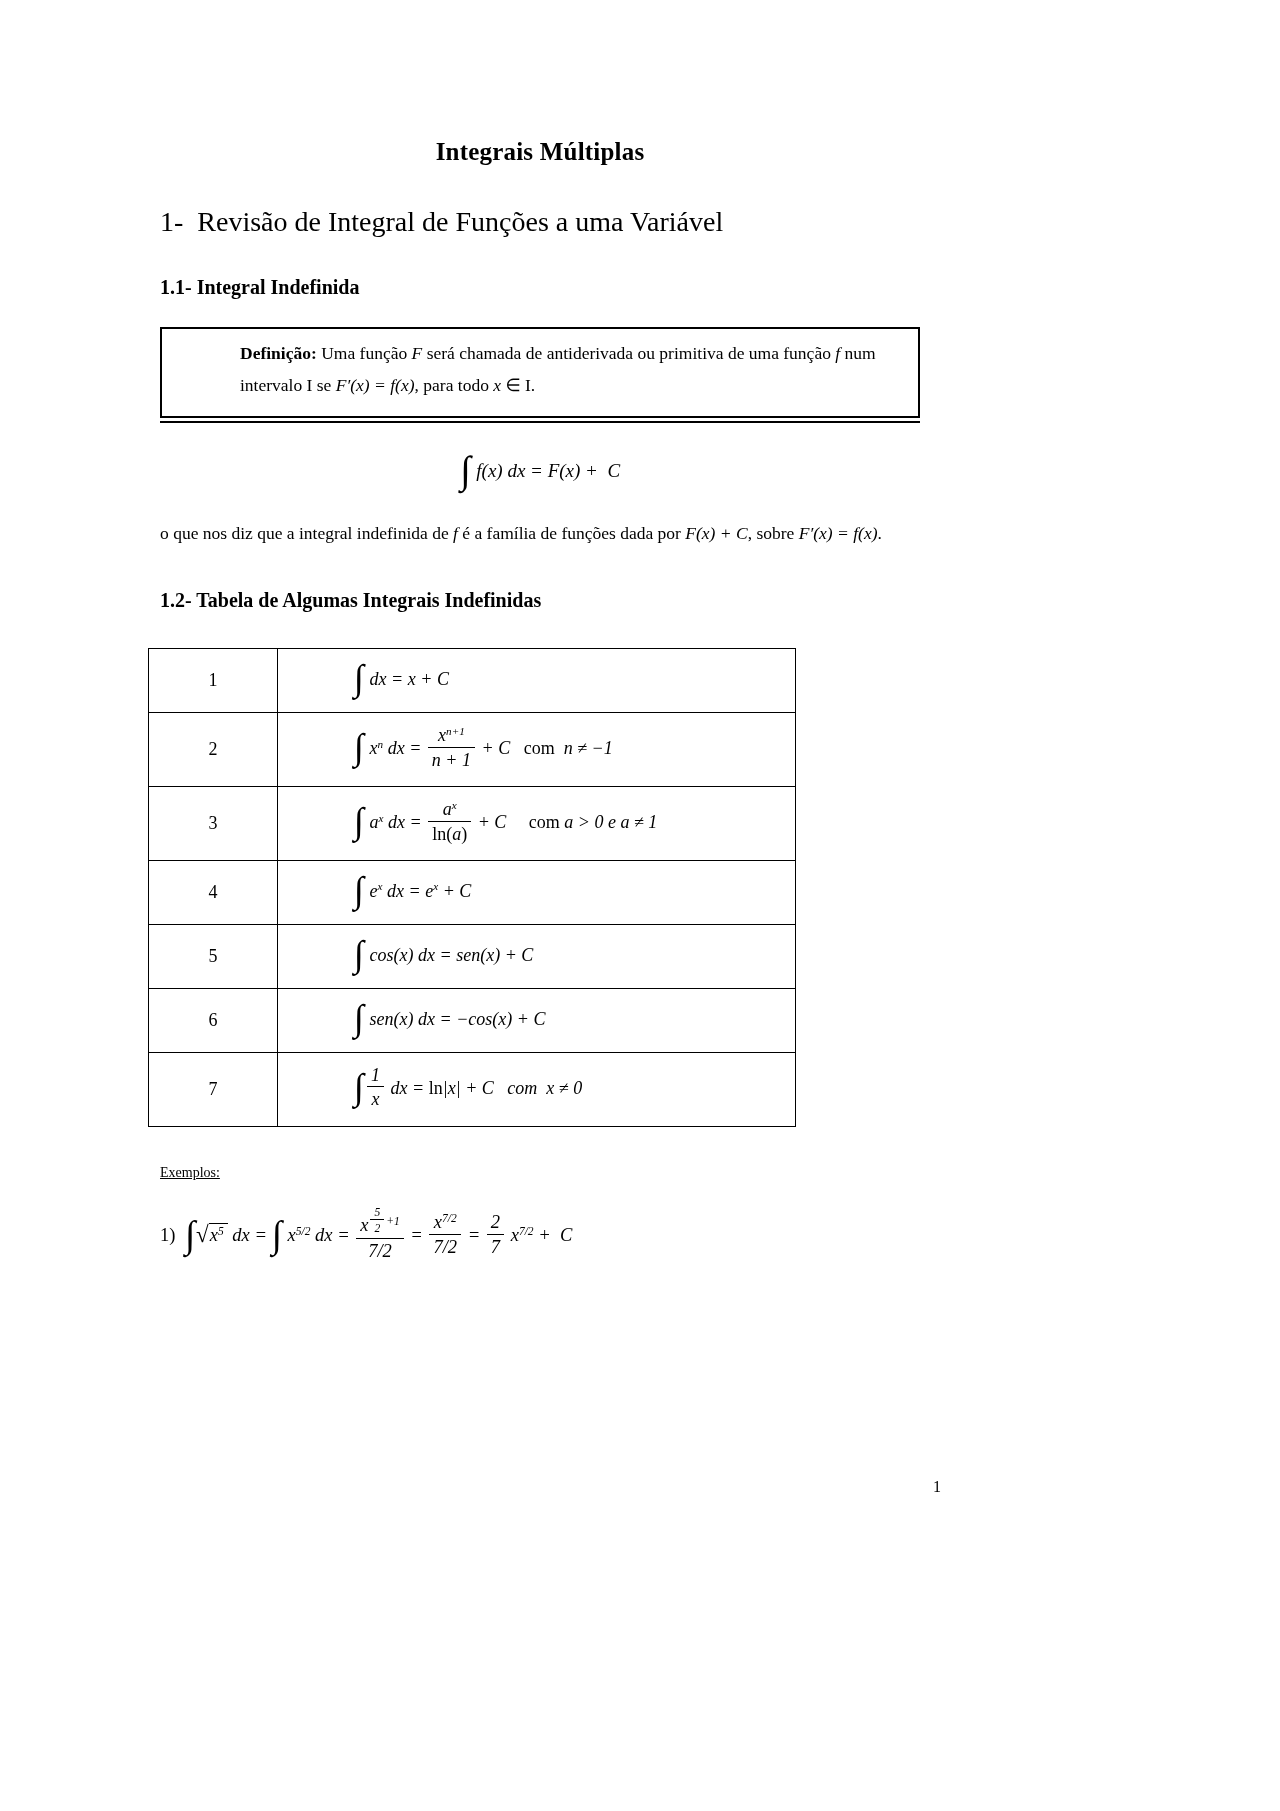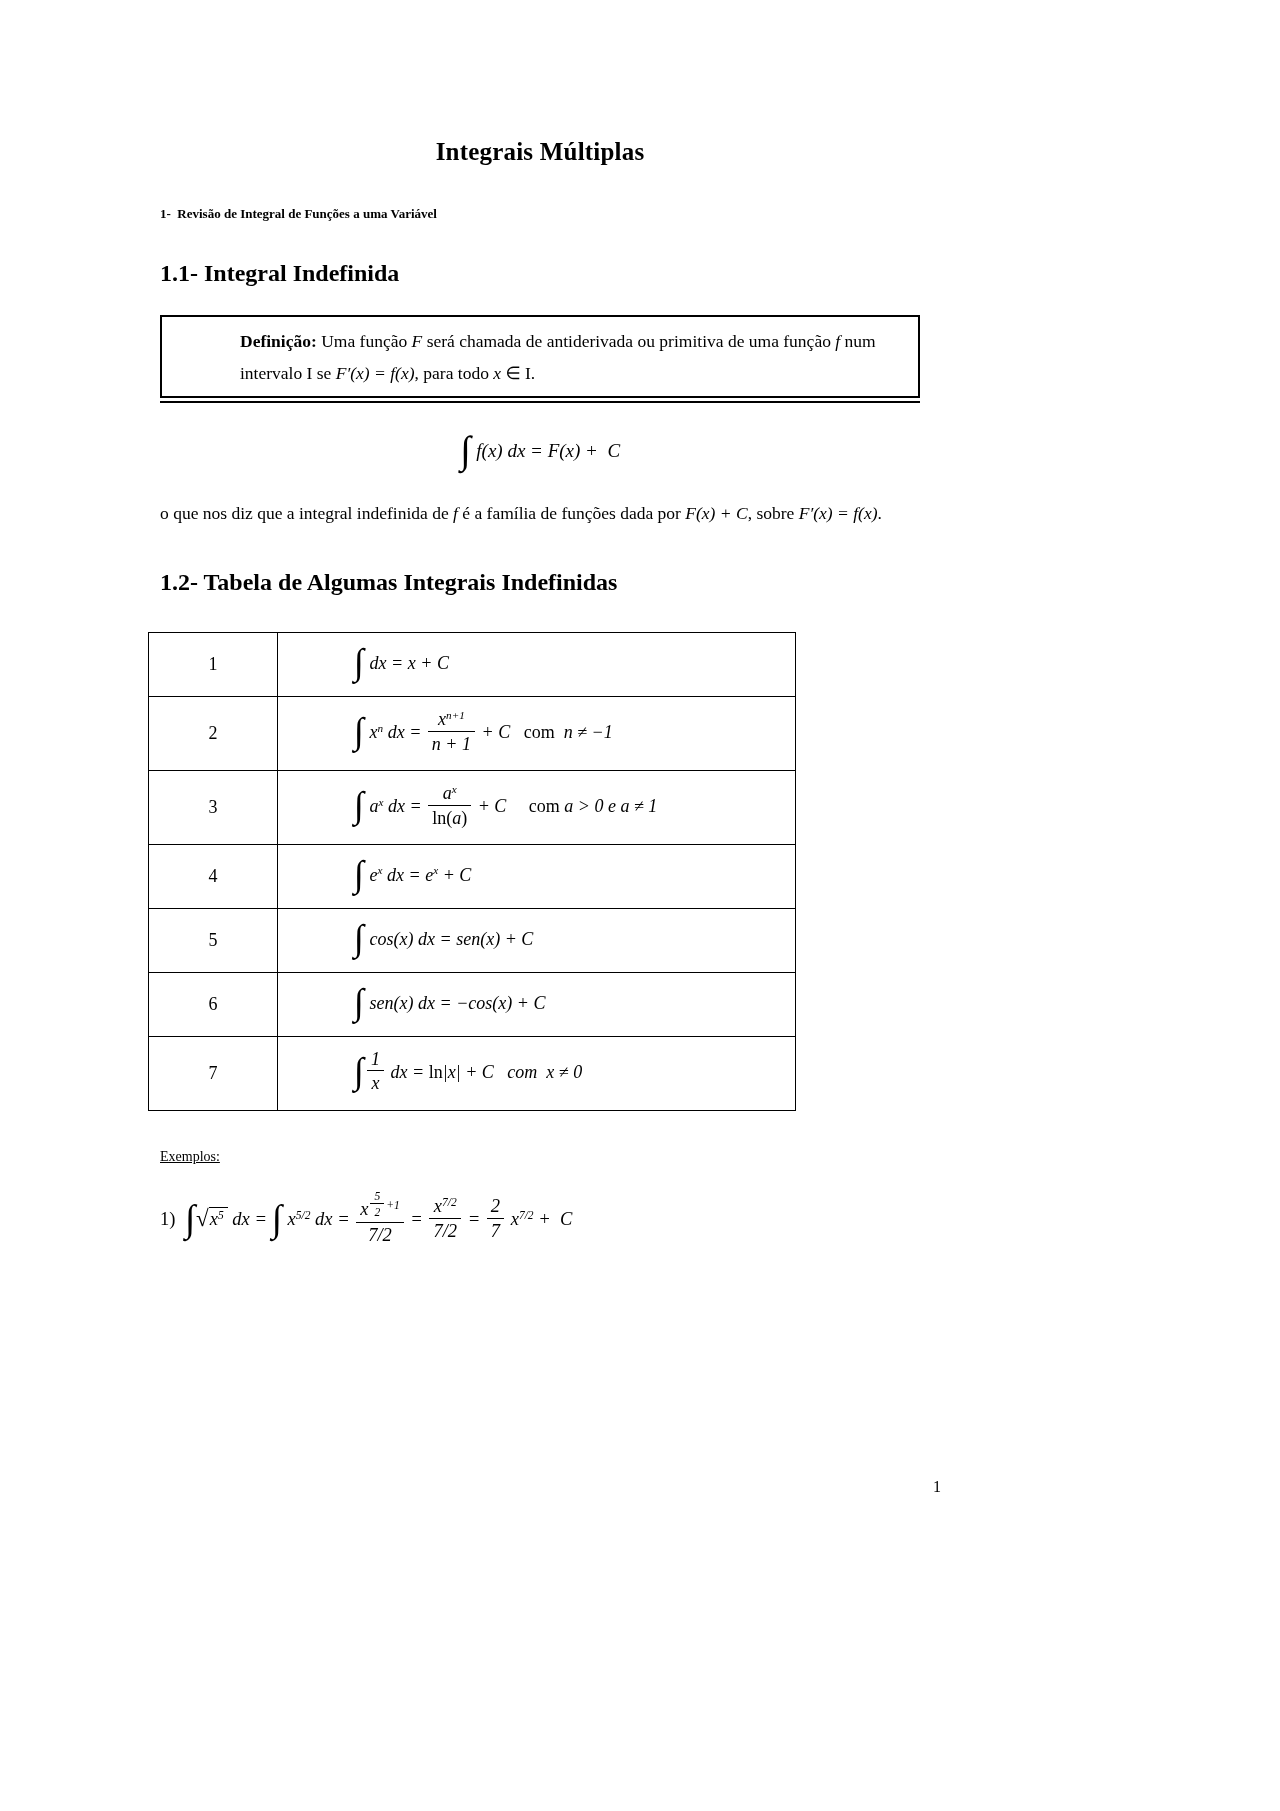--- a/index.html
+++ b/index.html
@@ -16,34 +16,34 @@
     padding:138px 312px 0 160px; 
   }
   .doc-title{
     text-align:center;
     font-size:25px;
     font-weight:bold;
     letter-spacing:0.2px;
   }
   .h1{
     margin-top:40px;
-    font-size:13px;
-    font-weight:bold;
+    font-size:28px;
+    font-weight:normal;
     white-space:pre-wrap;
   }
   .h2{
     margin-top:38px;
-    font-size:24px;
+    font-size:20px;
     font-weight:bold;
     white-space:pre-wrap;
   }
   .defbox{
     margin-top:28px;
     border:2px solid #000;
-    padding:8px 24px 6px 78px;
+    padding:8px 24px 14px 78px;
     font-size:17.5px;
     line-height:1.85;
   }
   .defbox-underline{
     border-top:2px solid #000;
     margin-top:3px;
     height:0;
   }
   .para{
     margin:28px 0 0 0;

